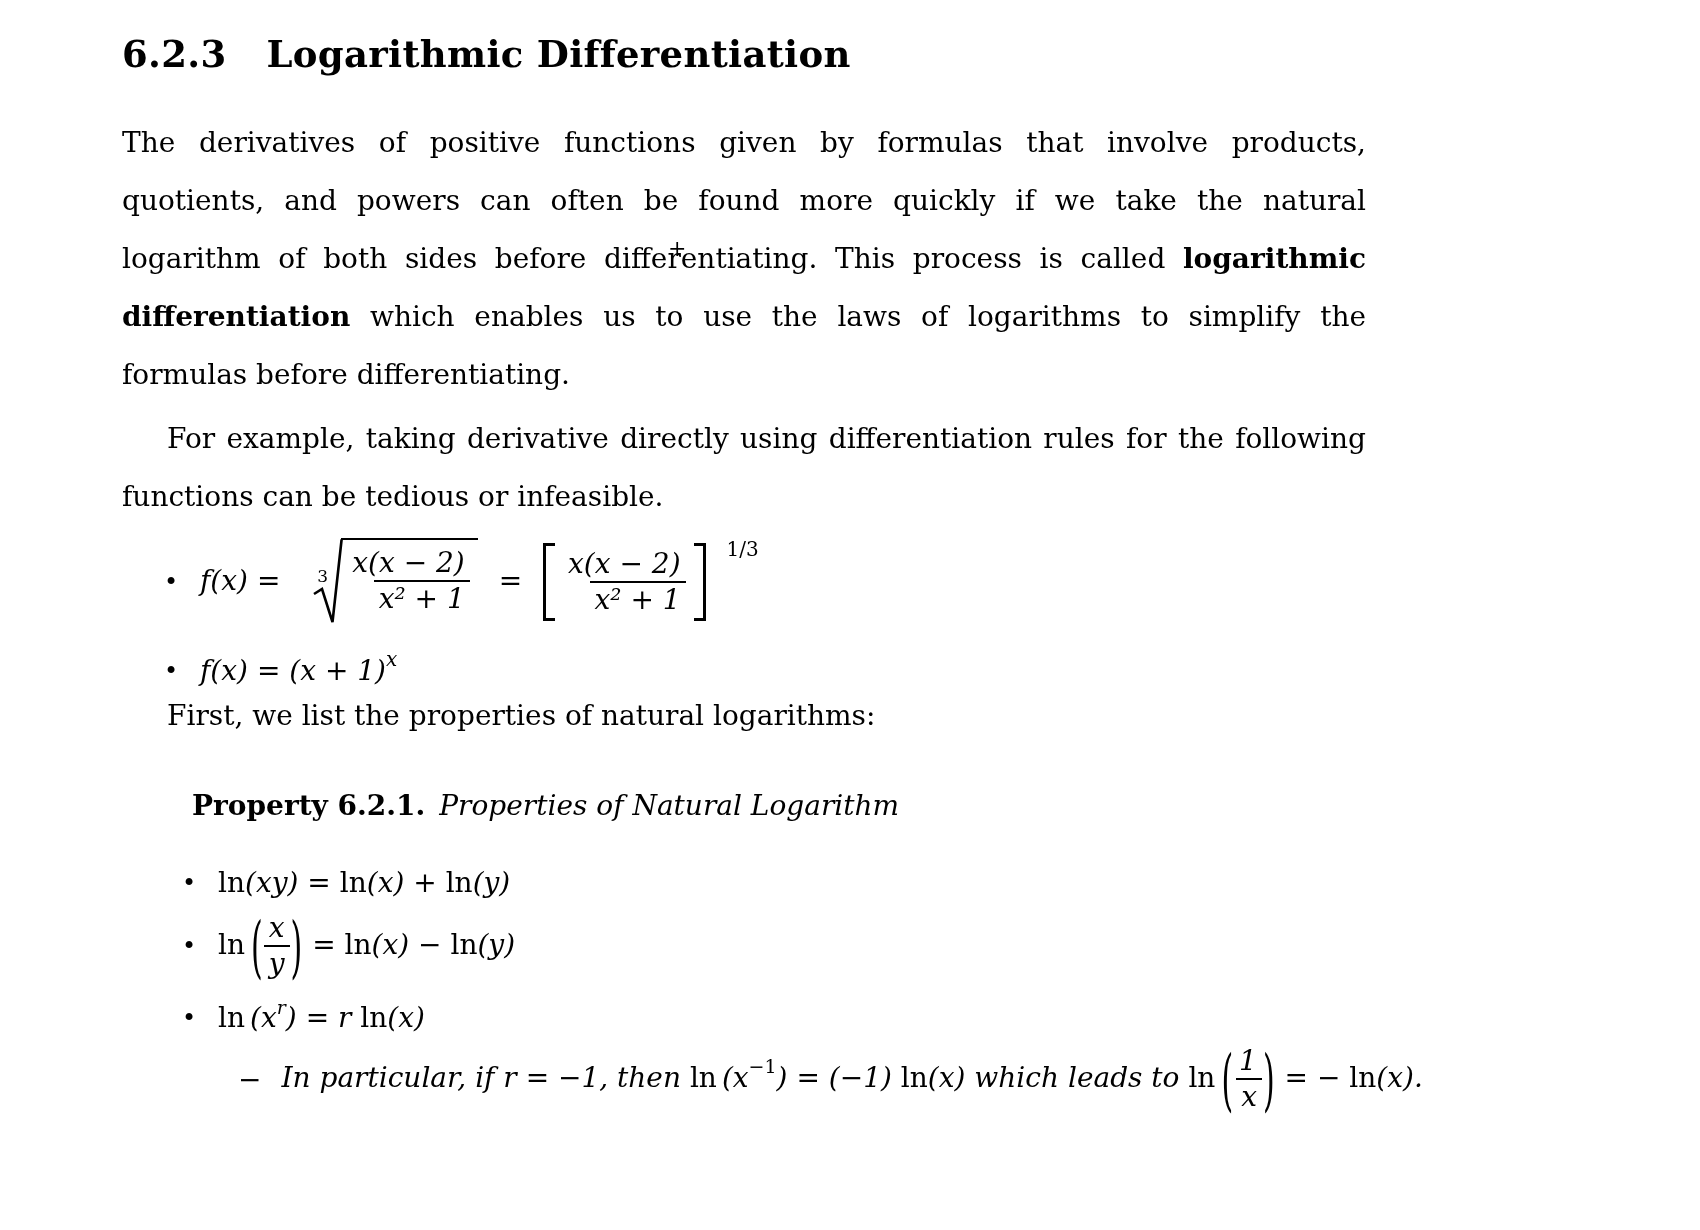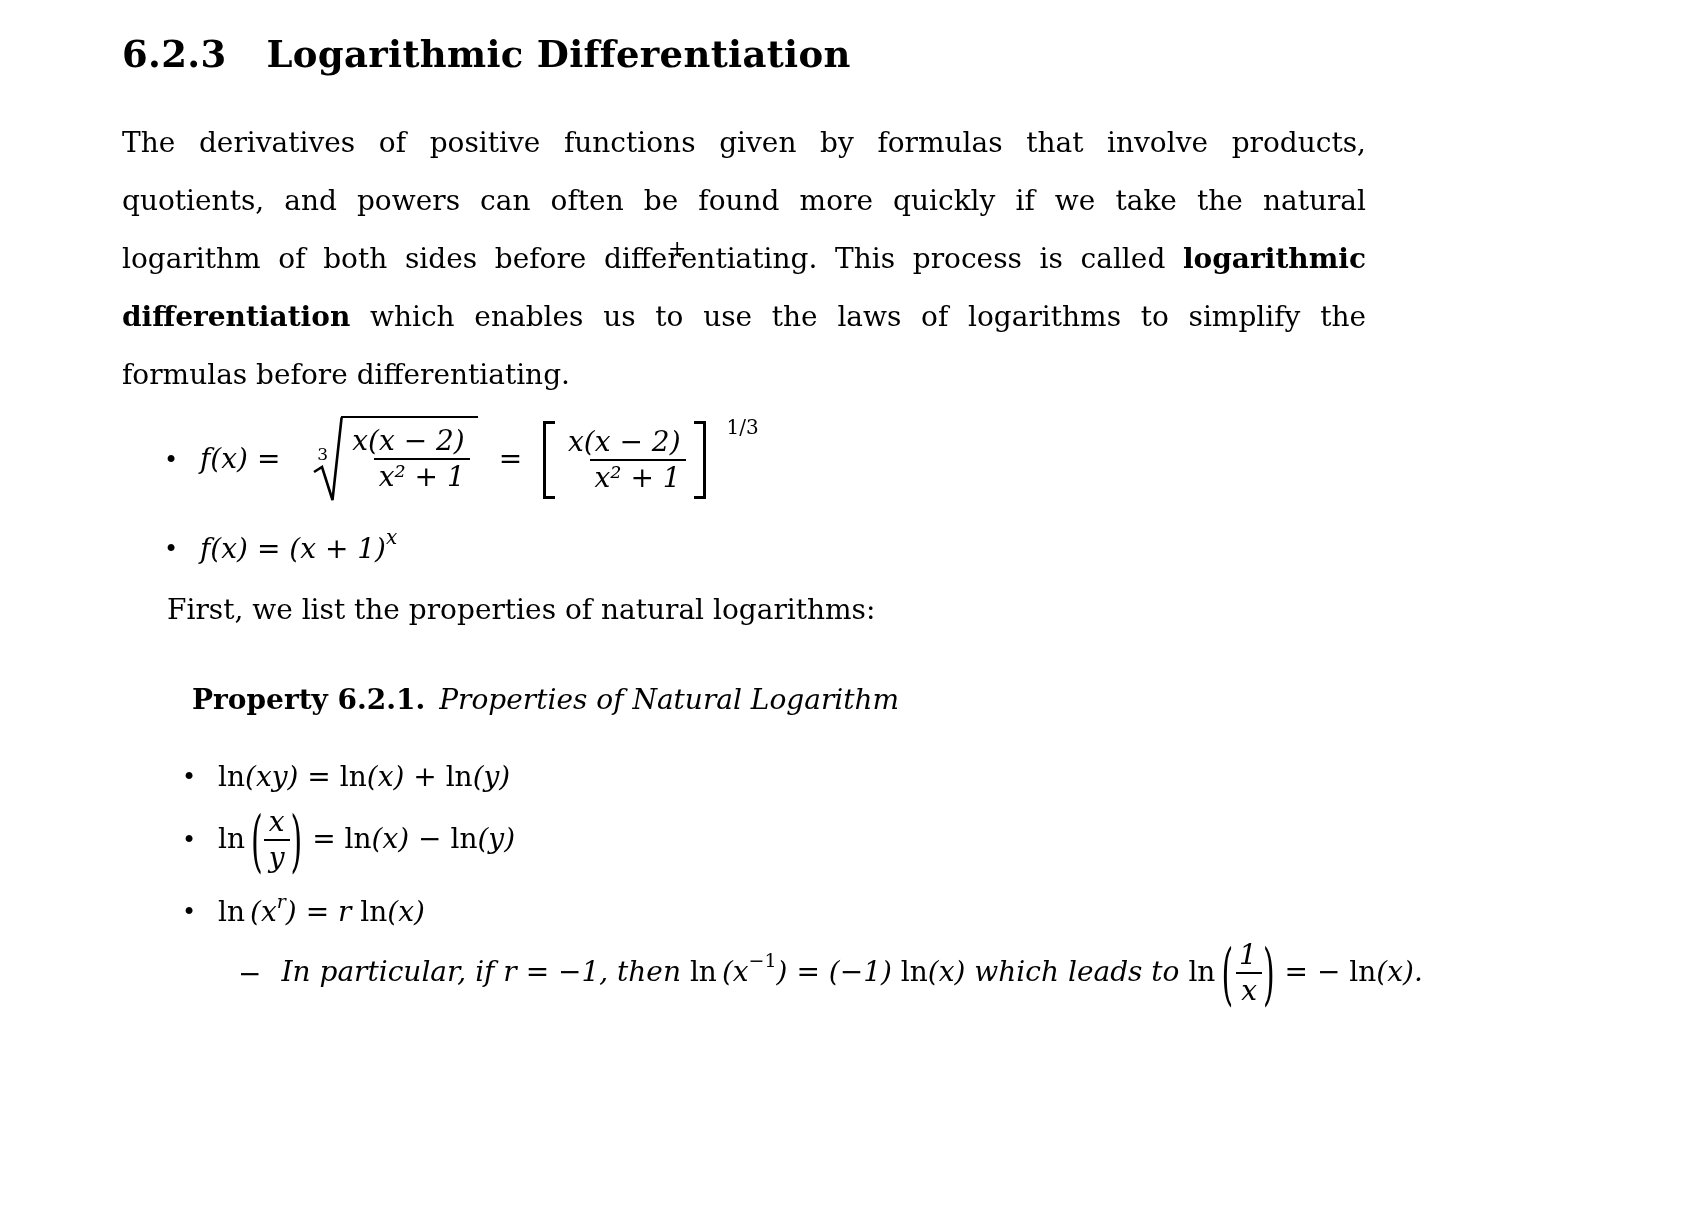--- a/index.html
+++ b/index.html
@@ -23,21 +23,21 @@
   }
   .section-heading .sec-num { margin-right: 40px; }
   .body-par {
     font-size: 28px;
     line-height: 58px;
     text-align: justify;
     margin: 0;
   }
   .par-indent { text-indent: 45px; }
   .par2 { margin-top: 6px; }
-  .par3 { margin-top: 16px; text-align: left; }
+  .par3 { text-align: left; }
   .bold { font-weight: bold; }
   .plus-artifact {
     position: absolute;
     left: 668px;
     top: 236px;
     font-size: 22px;
     color: #000;
   }
   
   .bullet-row { display: flex; align-items: center; font-size: 28px; }
@@ -104,20 +104,21 @@
 <div class="page">
 
   <h1 class="section-heading">
     <span class="sec-num">6.2.3</span><span>Logarithmic Differentiation</span>
   </h1>
 
   <p class="body-par"><span>The derivatives of positive functions given by formulas that involve products, quotients, and powers can often be found more quickly if we take the natural logarithm of both sides before differentiating. This process is called </span><span class="bold">logarithmic differentiation</span><span> which enables us to use the laws of logarithms to simplify the formulas before differentiating.</span></p>
 
   <span class="plus-artifact">+</span>
 
+  <p class="body-par par-indent par2">For example, taking derivative directly using differentiation rules for the following functions can be tedious or infeasible.</p>
 
   <div class="bullet-row ex-row1">
     <span class="bullet-glyph">•</span>
     <span class="math-line">
       <span class="it">f(x) =</span>
       <span class="eq-pad"></span><span class="sqrt">
         <span class="sqrt-index">3</span>
         <svg width="30" height="88" viewBox="0 0 30 88">
           <path d="M1 56 L9 51 L19.5 84 L28.6 1.5" fill="none" stroke="#000" stroke-width="2.6" stroke-linejoin="miter"></path>
         </svg>

